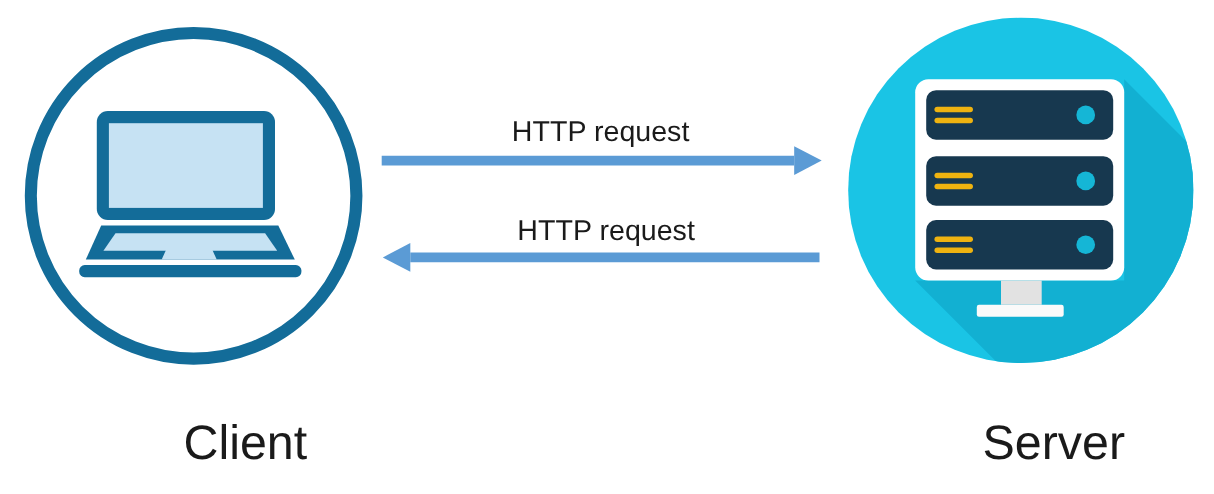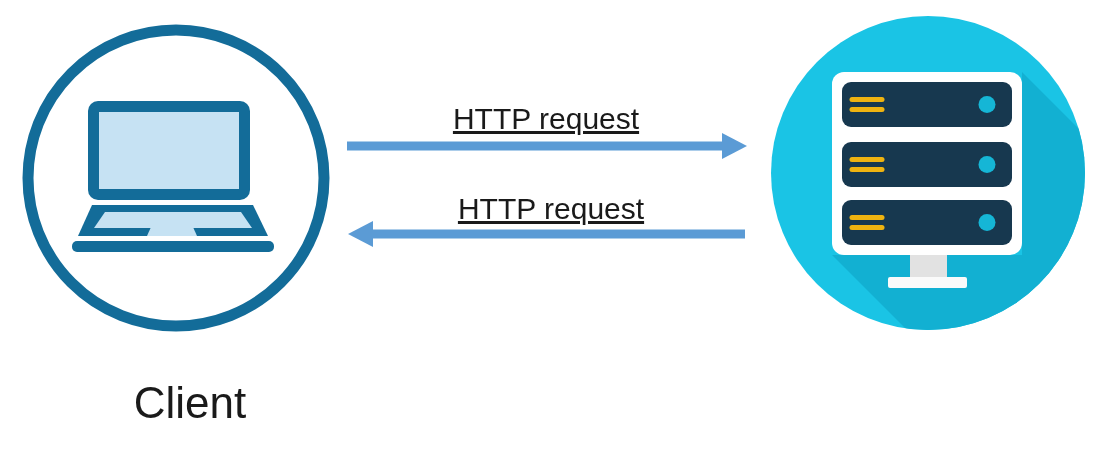--- a/index.html
+++ b/index.html
@@ -18,29 +18,29 @@
   .canvas svg { position: absolute; display: block; }
 
   
   .figure-label {
     position: absolute;
     transform: translateX(-50%);
     font-size: 44px;
     line-height: 48px;
     color: var(--label-text, #1a1a1a);
     white-space: nowrap;
+    margin-left: 33px;
   }
   .arrow-label {
     position: absolute;
     transform: translateX(-50%);
-    font-size: 30px;
+    font-size: 26px;
     line-height: 30px;
     color: var(--label-text, #1a1a1a);
     white-space: nowrap;
-    text-decoration: underline;
   }
 
   
   .client-ring { fill: #ffffff; stroke: var(--client-outline, #136c99); stroke-width: 11; }
   .lap-dark  { fill: var(--client-outline, #136c99); }
   .lap-light { fill: var(--client-screen, #c6e2f3); }
 
   
   .srv-circle  { fill: var(--server-circle, #1ac4e5); }
   .srv-shadow  { fill: var(--server-circle-shadow, #12b0d2); }
@@ -102,20 +102,21 @@
         <rect class="srv-unit" x="71" y="184" width="170" height="45" rx="9"></rect>
         <line class="srv-line" x1="81" y1="201.5" x2="111" y2="201.5"></line>
         <line class="srv-line" x1="81" y1="211.5" x2="111" y2="211.5"></line>
         <circle class="srv-dot" cx="216" cy="206.5" r="8.5"></circle>
       </g>
 
       <rect class="srv-neck" x="139" y="239" width="37" height="22"></rect>
       <rect class="srv-base" x="117" y="261" width="79" height="11" rx="2"></rect>
     </g>
   </svg>
+  <div class="figure-label" style="left:925px; top:379px;">Server</div>
 
   <svg style="left:0; top:0;" width="1104" height="449" viewBox="0 0 1104 449">
     <g>
       <line class="arrow-shaft" x1="347" y1="146" x2="722" y2="146"></line>
       <polygon class="arrow-head" points="722,133 747,146 722,159"></polygon>
     </g>
     <g>
       <line class="arrow-shaft" x1="745" y1="234" x2="373" y2="234"></line>
       <polygon class="arrow-head" points="373,221 348,234 373,247"></polygon>
     </g>

